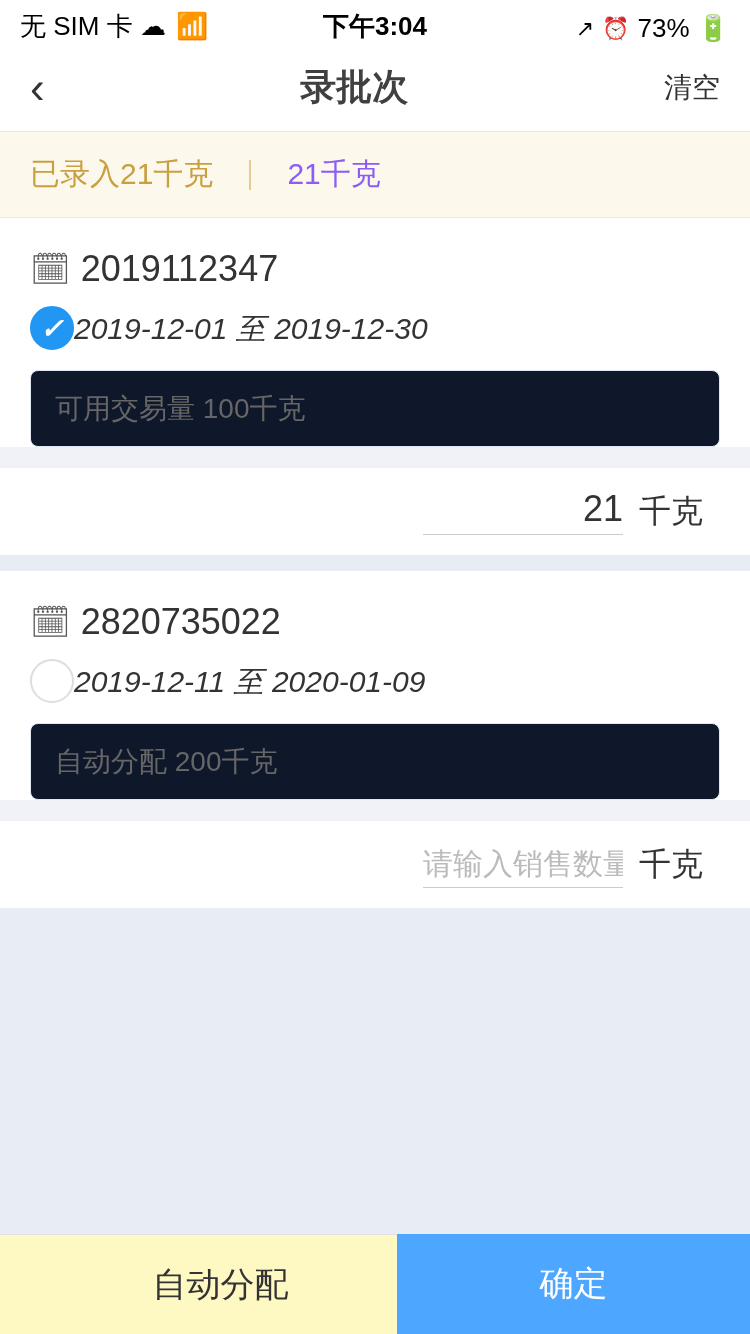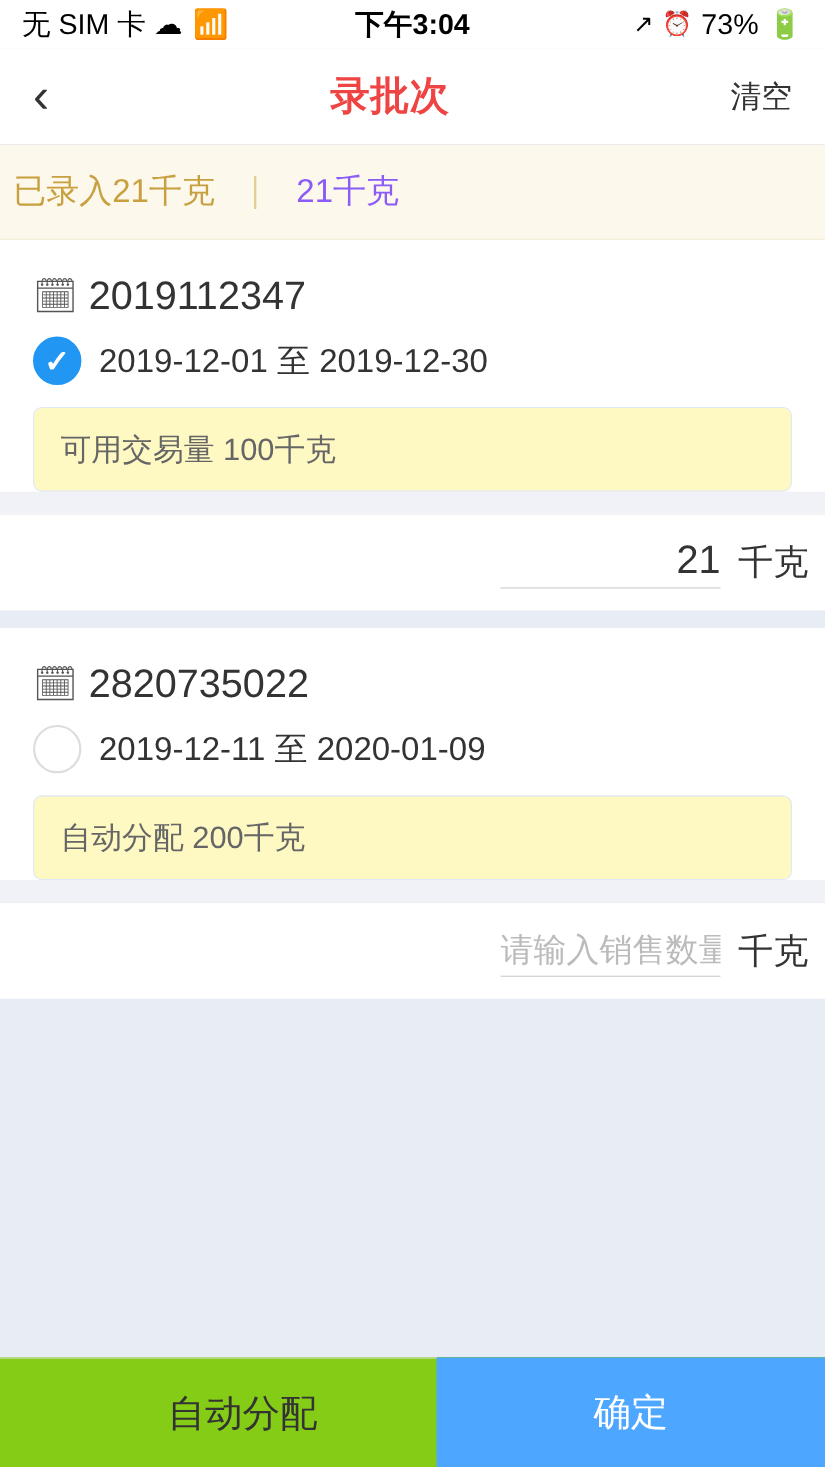--- a/index.html
+++ b/index.html
@@ -10,21 +10,21 @@
       font-family: -apple-system, 'PingFang SC', 'Helvetica Neue', Arial, sans-serif;
       background: #f0f2f7;
       font-size: 32px;
     }
 
     
     .status-bar {
       height: 44px;
       background: #fff;
       display: flex;
-      align-items: center;
+      align-items: flex-end;
       justify-content: space-between;
       padding: 0 20px;
       font-size: 28px;
       font-weight: 500;
     }
     .status-left {
       display: flex;
       align-items: center;
       gap: 10px;
       font-size: 26px;
@@ -55,32 +55,32 @@
     }
     .nav-back {
       font-size: 44px;
       color: #333;
       cursor: pointer;
       line-height: 1;
     }
     .nav-title {
       font-size: 36px;
       font-weight: 600;
-      color: #ef4444;
+      color: #404040;
     }
     .nav-clear {
       font-size: 28px;
       color: #333;
       cursor: pointer;
     }
 
     
     .summary-banner {
       background: #fdf8ec;
-      padding: 22px 12px;
+      padding: 22px 30px;
       display: flex;
       align-items: center;
       gap: 36px;
       border-bottom: 1px solid #f0e8cc;
     }
     .summary-label {
       font-size: 30px;
       color: #c8a040;
       font-weight: 500;
     }
@@ -112,23 +112,23 @@
       font-size: 32px;
       color: #555;
     }
     .batch-id {
       font-size: 36px;
       color: #333;
       font-weight: 500;
     }
     .batch-date-row {
       display: flex;
-      align-items: center;
-      gap: 16px;
+      align-items: flex-end;
       margin-bottom: 20px;
+      font-style: italic;
     }
     .radio-circle {
       width: 44px;
       height: 44px;
       border-radius: 50%;
       border: 2px solid #ddd;
       display: flex;
       align-items: center;
       justify-content: center;
       flex-shrink: 0;
@@ -141,38 +141,38 @@
       content: '✓';
       color: #fff;
       font-size: 28px;
       font-weight: bold;
     }
     .batch-date {
       font-size: 30px;
       color: #333;
     }
     .available-qty-box {
-      background: #fef9c3;
+      background: #0f172a;
       border: 1px solid #e0e8f8;
       border-radius: 8px;
       padding: 18px 24px;
       margin: 0 0 20px 0;
     }
     .available-qty-text {
       font-size: 28px;
       color: #666;
     }
 
     
     .amount-row {
       display: flex;
       align-items: center;
       justify-content: flex-end;
       gap: 16px;
-      padding: 20px 15px;
+      padding: 20px 47px;
       background: #fff;
       border-top: 1px solid #f0f0f0;
     }
     .amount-input-container {
       display: flex;
       flex-direction: column;
       align-items: flex-end;
     }
     .amount-input {
       font-size: 36px;
@@ -219,21 +219,21 @@
       position: fixed;
       bottom: 0;
       left: 0;
       width: 750px;
       height: 100px;
       display: flex;
       z-index: 100;
     }
     .btn-auto {
       flex: 1;
-      background: #84cc16;
+      background: #fef9c3;
       border: none;
       font-size: 34px;
       color: #333;
       cursor: pointer;
       display: flex;
       align-items: center;
       justify-content: center;
       border-top: 1px solid #e0e0e0;
       padding-left: 44px;
     }

